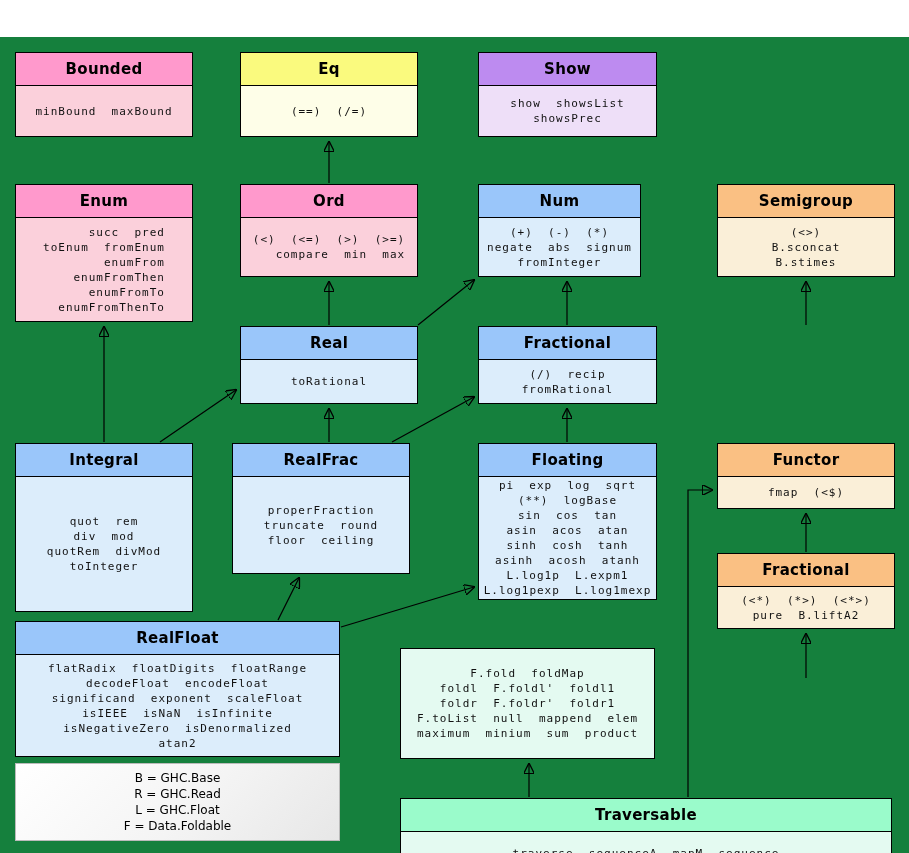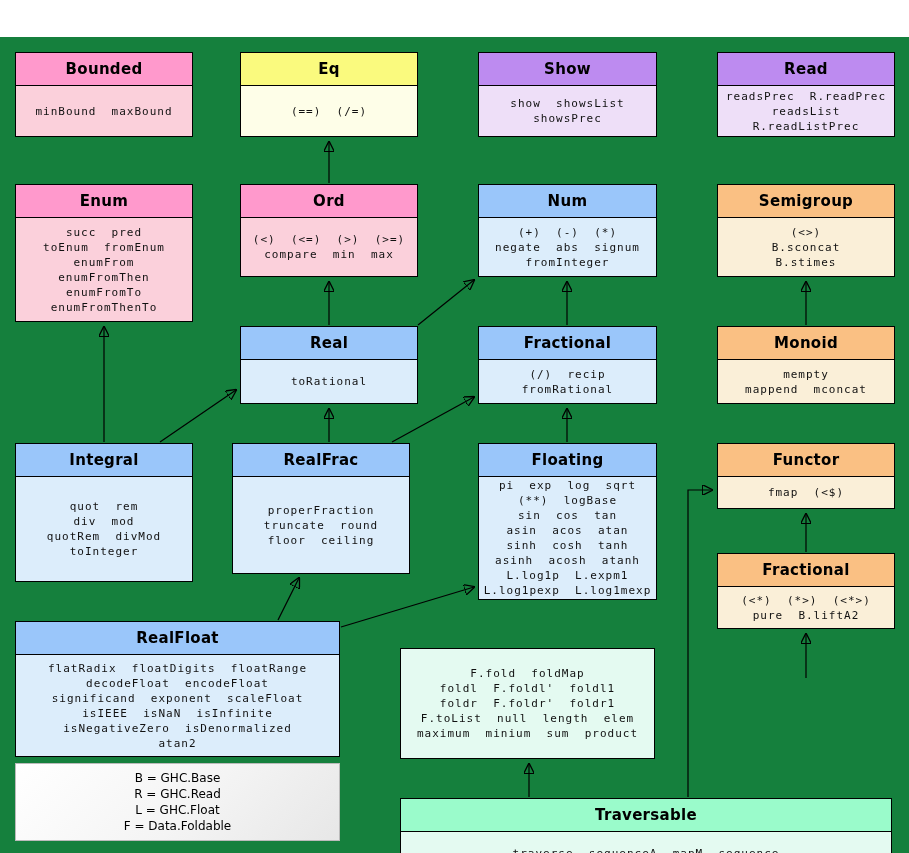--- a/index.html
+++ b/index.html
@@ -4,21 +4,21 @@
 <style>
   html,body{margin:0;padding:0;background:#ffffff;}
   #stage{position:relative;width:909px;height:853px;background:#15803d;overflow:hidden;
          font-family:"DejaVu Sans", sans-serif;margin-top:37px;}
   .box{position:absolute;border:1px solid #000;box-sizing:border-box;display:flex;flex-direction:column;}
   .hd{height:32px;border-bottom:1px solid #000;display:flex;align-items:center;justify-content:center;
       font-weight:bold;font-size:15px;letter-spacing:.3px;color:#000;}
   .bd{flex:1;display:flex;align-items:center;justify-content:center;text-align:center;
       font-family:"DejaVu Sans Mono", monospace;font-size:11px;line-height:15px;
       letter-spacing:1px;white-space:pre;color:#111;}
-  .pink   .hd{background:var(--pink-header);}   .pink   .bd{background:var(--pink-body);}
+  .pink   .hd{background:var(--pink-header);}   .pink   .bd{background:var(--pink-body);text-align:right;}
   .yellow .hd{background:var(--yellow-header);} .yellow .bd{background:var(--yellow-body);}
   .purple .hd{background:var(--purple-header);} .purple .bd{background:var(--purple-body);}
   .blue   .hd{background:var(--blue-header);}   .blue   .bd{background:var(--blue-body);}
   .orange .hd{background:var(--orange-header);} .orange .bd{background:var(--orange-body);}
   .green  .hd{background:var(--green-header);}  .green  .bd{background:var(--green-body);}
   #legend{position:absolute;left:15px;top:726px;width:325px;height:78px;box-sizing:border-box;
           border:1px solid var(--legend-border);
           background:linear-gradient(135deg,#ffffff 0%,#f4f4f4 55%,#e7e7e7 100%);
           display:flex;align-items:center;justify-content:center;text-align:center;
           font-size:12px;line-height:16px;white-space:pre;color:#000;}
@@ -39,44 +39,38 @@
     <div class="hd">Show</div>
     <div class="bd">show  showsList
 showsPrec</div>
   </div>
 
   <div class="box yellow" style="left:240px;top:15px;width:178px;height:85px">
     <div class="hd">Eq</div>
     <div class="bd">(==)  (/=)</div>
   </div>
 
-  <div class="box purple" style="left:717px;top:15px;width:178px;height:85px">
-    <div class="hd">Read</div>
-    <div class="bd">readsPrec  R.readPrec
-readsList
-R.readListPrec</div>
-  </div>
 
   <div class="box pink" style="left:15px;top:147px;width:178px;height:138px">
     <div class="hd">Enum</div>
     <div class="bd">succ  pred
 toEnum  fromEnum
 enumFrom
 enumFromThen
 enumFromTo
 enumFromThenTo</div>
   </div>
 
   <div class="box pink" style="left:240px;top:147px;width:178px;height:93px">
     <div class="hd">Ord</div>
     <div class="bd">(&lt;)  (&lt;=)  (&gt;)  (&gt;=)
 compare  min  max</div>
   </div>
 
-  <div class="box blue" style="left:478px;top:147px;width:179px;height:93px">
+  <div class="box blue" style="left:478px;top:147px;width:163px;height:93px">
     <div class="hd">Num</div>
     <div class="bd">(+)  (-)  (*)
 negate  abs  signum
 fromInteger</div>
   </div>
 
   <div class="box blue" style="left:240px;top:289px;width:178px;height:78px">
     <div class="hd">Real</div>
     <div class="bd">toRational</div>
   </div>
@@ -87,27 +81,22 @@
 B.sconcat
 B.stimes</div>
   </div>
 
   <div class="box blue" style="left:478px;top:289px;width:179px;height:78px">
     <div class="hd">Fractional</div>
     <div class="bd">(/)  recip
 fromRational</div>
   </div>
 
-  <div class="box orange" style="left:717px;top:289px;width:178px;height:78px">
-    <div class="hd">Monoid</div>
-    <div class="bd">mempty
-mappend  mconcat</div>
-  </div>
 
-  <div class="box blue" style="left:15px;top:406px;width:178px;height:139px">
+  <div class="box blue" style="left:15px;top:406px;width:178px;height:169px">
     <div class="hd">Integral</div>
     <div class="bd">quot  rem
 div  mod
 quotRem  divMod
 toInteger</div>
   </div>
 
   <div class="box blue" style="left:232px;top:406px;width:178px;height:131px">
     <div class="hd">RealFrac</div>
     <div class="bd">properFraction
@@ -145,21 +134,21 @@
 significand  exponent  scaleFloat
 isIEEE  isNaN  isInfinite
 isNegativeZero  isDenormalized
 atan2</div>
   </div>
 
   <div class="box green" style="left:400px;top:611px;width:255px;height:111px">
     <div class="bd">F.fold  foldMap
 foldl  F.foldl'  foldl1
 foldr  F.foldr'  foldr1
-F.toList  null  length  elem
+F.toList  null  mappend  elem
 maximum  minium  sum  product</div>
   </div>
 
 
   <div class="box green" style="left:400px;top:761px;width:492px;height:77px">
     <div class="hd">Traversable</div>
     <div class="bd">traverse  sequenceA  mapM  sequence</div>
   </div>
 
   <div id="legend">B = GHC.Base

